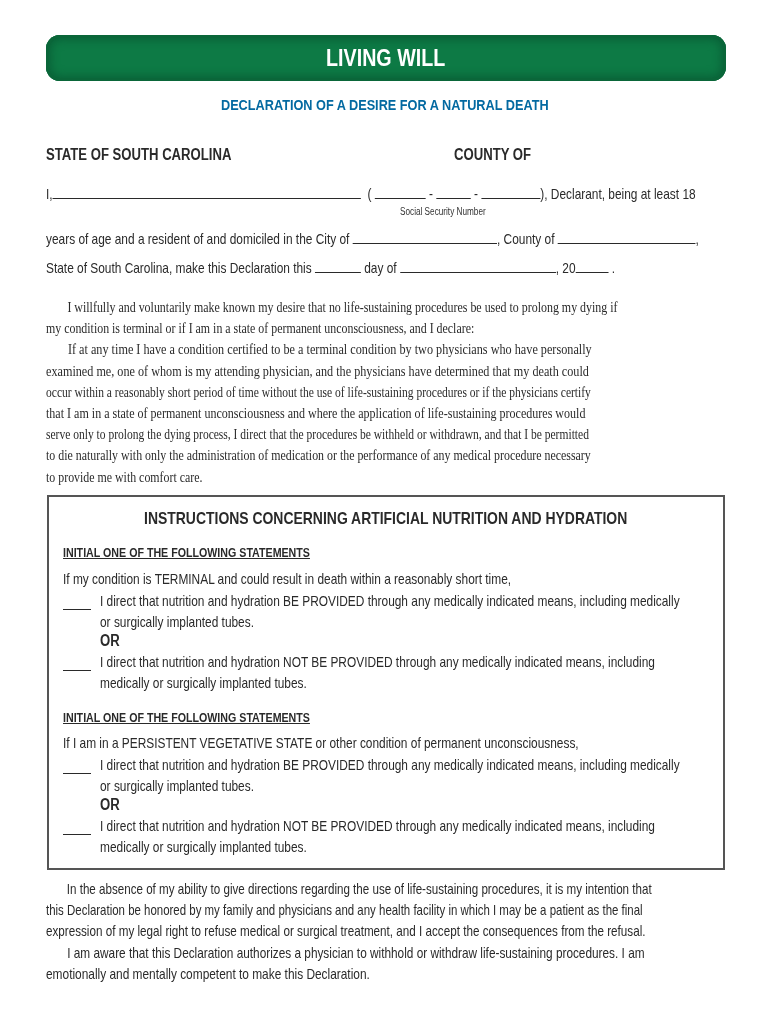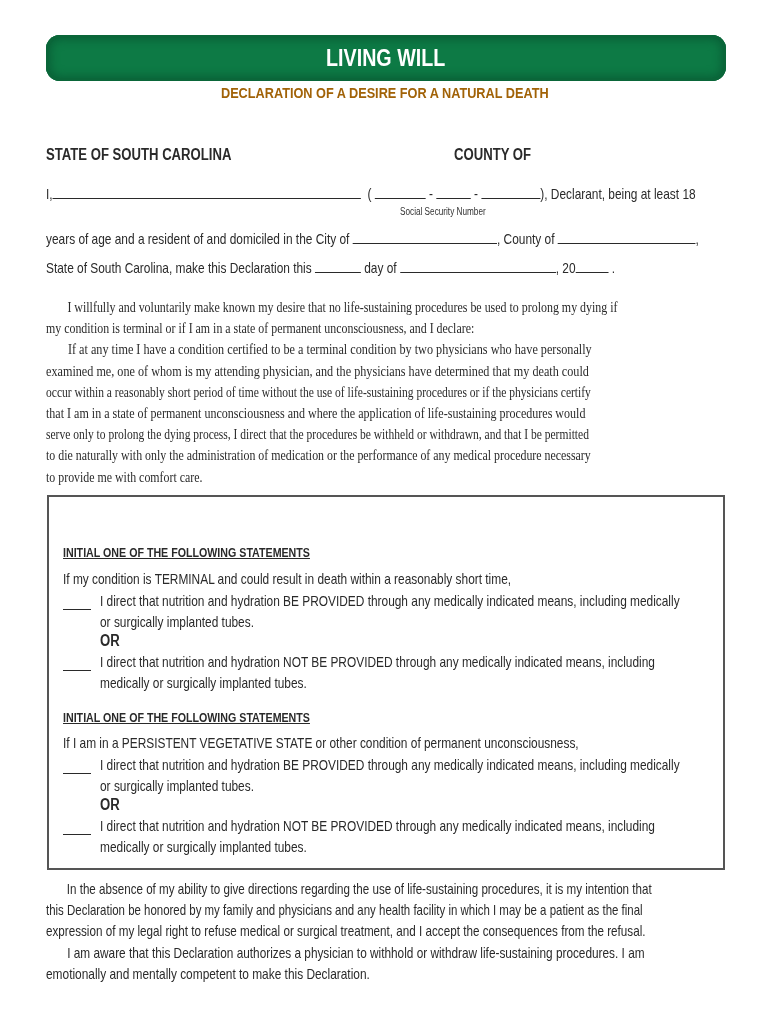--- a/index.html
+++ b/index.html
@@ -33,25 +33,25 @@
       font-weight: bold;
       font-size: 24px;
       letter-spacing: 0px;
       transform: scaleX(0.82);
       display: inline-block;
     }
     .subtitle {
       position: absolute;
       left: 0;
       width: 770px;
-      top: 84px;
+      top: 96px;
       text-align: center;
       font-weight: bold;
       font-size: 15.5px;
-      color: #a16207;
+      color: #0369a1;
     }
     .subtitle span {
       transform: scaleX(0.82);
       display: inline-block;
     }
     .state {
       position: absolute;
       left: 46px;
       top: 146px;
       font-weight: bold;
@@ -221,20 +221,23 @@
   <span class="pl" style="padding-left:26px; transform:scaleX(0.842);">If at any time I have a condition certified to be a terminal condition by two physicians who have personally</span>
   <span class="pl" style="transform:scaleX(0.84);">examined me, one of whom is my attending physician, and the physicians have determined that my death could</span>
   <span class="pl" style="transform:scaleX(0.795);">occur within a reasonably short period of time without the use of life-sustaining procedures or if the physicians certify</span>
   <span class="pl" style="transform:scaleX(0.83);">that I am in a state of permanent unconsciousness and where the application of life-sustaining procedures would</span>
   <span class="pl" style="transform:scaleX(0.795);">serve only to prolong the dying process, I direct that the procedures be withheld or withdrawn, and that I be permitted</span>
   <span class="pl" style="transform:scaleX(0.82);">to die naturally with only the administration of medication or the performance of any medical procedure necessary</span>
   <span class="pl" style="transform:scaleX(0.82);">to provide me with comfort care.</span>
 </div>
 
 <div class="box">
+  <div class="box-title">
+    <span>INSTRUCTIONS CONCERNING ARTIFICIAL NUTRITION AND HYDRATION</span>
+  </div>
 
   <div class="initial-hdr" style="top:48px;">INITIAL ONE OF THE FOLLOWING STATEMENTS</div>
   <div class="cond-line" style="top:74px;">If my condition is TERMINAL and could result in death within a reasonably short time,</div>
   <div class="opt-blank" style="top:97px;"></div>
   <div class="opt-text" style="top:94px;">
     <span>I direct that nutrition and hydration BE PROVIDED through any medically indicated means, including medically</span>
     <span>or surgically implanted tubes.</span>
   </div>
   <div class="or" style="top:135px;">OR</div>
   <div class="opt-blank" style="top:158px;"></div>

